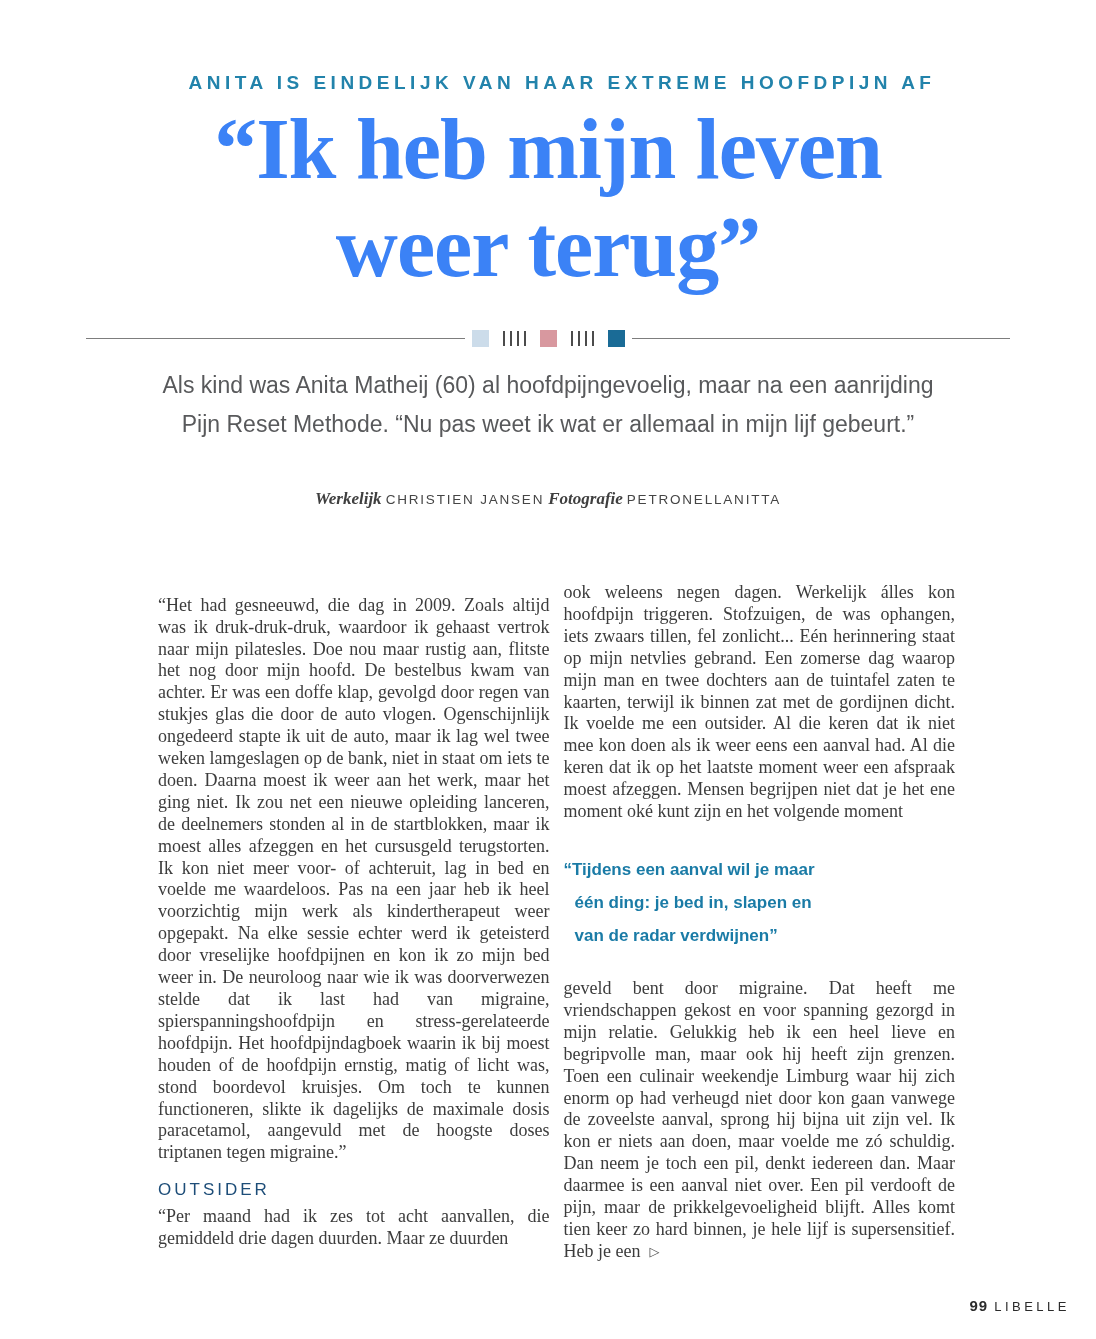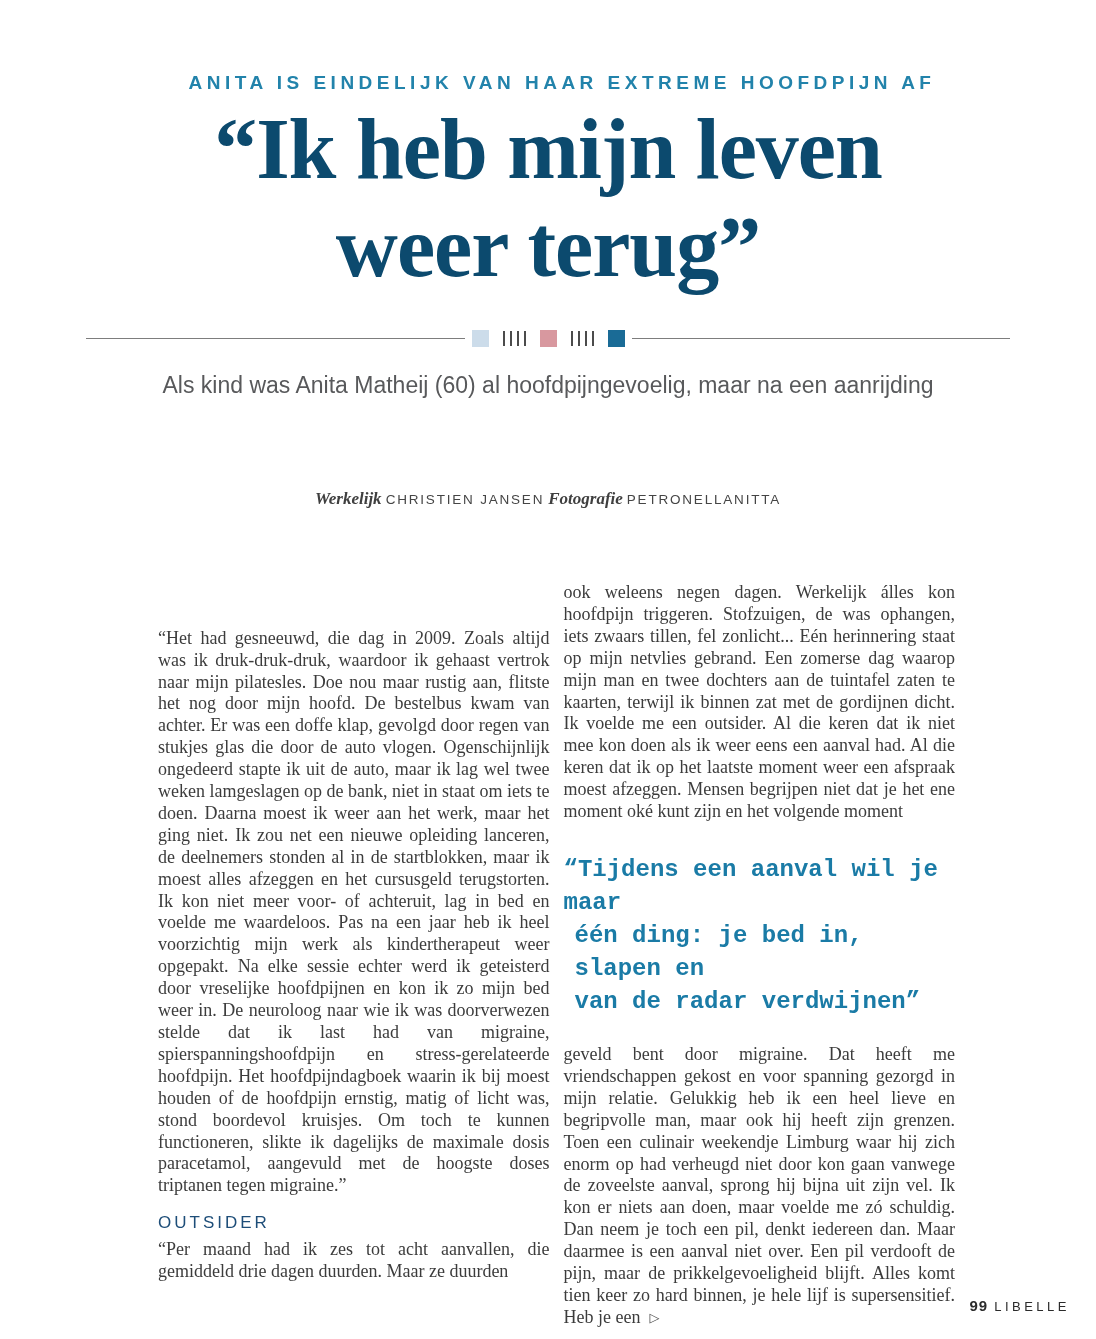--- a/index.html
+++ b/index.html
@@ -28,21 +28,21 @@
   .headline {
     position: absolute;
     top: 100px; left: 0; right: 0;
     margin: 0;
     text-align: center;
     font-family: "Liberation Serif", serif;
     font-weight: 700;
     font-size: 86px;
     line-height: 98px;
     letter-spacing: -1px;
-    color: #0c4a6e;
+    color: #3b82f6;
   }
   .divider {
     position: absolute;
     top: 329px; left: 86px; right: 86px;
     height: 18px;
     display: flex;
     align-items: center;
     justify-content: center;
   }
   .divider .rule { flex: 1; height: 1px; background: #7d7d7d; }
@@ -103,23 +103,23 @@
   .subhead {
     margin: 16px 0 6px 0;
     font-family: "Liberation Sans", sans-serif;
     font-weight: 400;
     font-size: 17px;
     letter-spacing: 3px;
     color: #1d4d78;
   }
   .pullquote {
     margin: 30px 0 26px 0;
-    font-family: Liberation Mono, monospace;
-    font-weight: 700;
-    font-size: 24px;
+    font-family: Liberation Sans, sans-serif;
+    font-weight: 700;
+    font-size: 17px;
     line-height: 33px;
     color: #1a7ba6;
   }
   .pullquote .pq-line:not(:first-child) { padding-left: 11px; }
   .cont-mark {
     display: inline-block;
     margin-left: 9px;
     font-family: "DejaVu Sans", sans-serif;
     font-size: 13px;
     color: #4c4c4c;
@@ -163,20 +163,21 @@
         <i></i>
         <i></i>
         <i></i>
       </span>
     <span class="sq sq-dark"></span>
     <span class="rule"></span>
   </div>
 
   <div class="intro">
     <div>Als kind was Anita Matheij (60) al hoofdpijngevoelig, maar na een aanrijding</div>
+    <div>Pijn Reset Methode. “Nu pas weet ik wat er allemaal in mijn lijf gebeurt.”</div>
   </div>
 
   <div class="byline">
     <span class="lbl">Werkelijk</span>
     <span class="nm">CHRISTIEN JANSEN</span>
     <span class="lbl">Fotografie</span>
     <span class="nm">PETRONELLANITTA</span>
   </div>
 
   <div class="columns">

